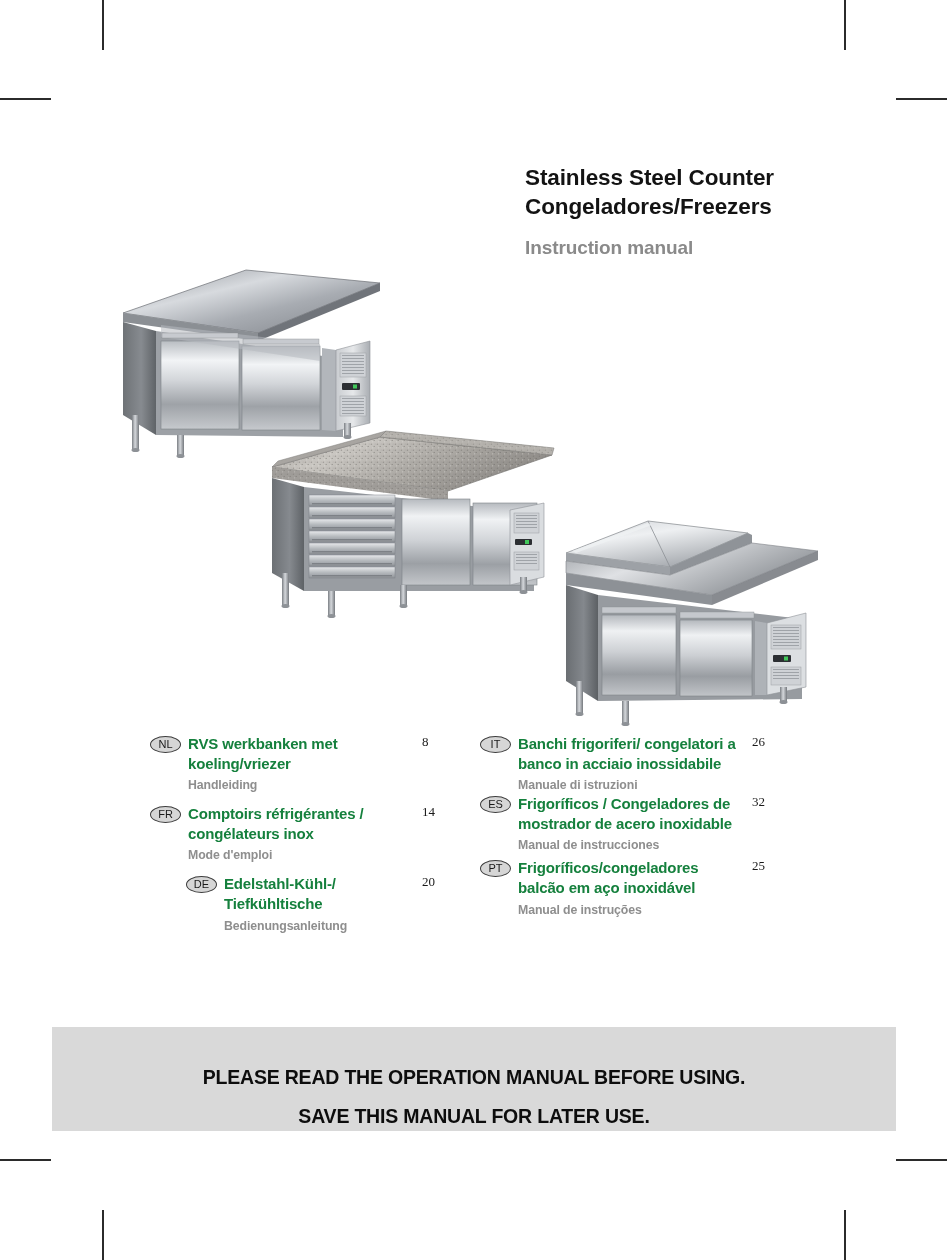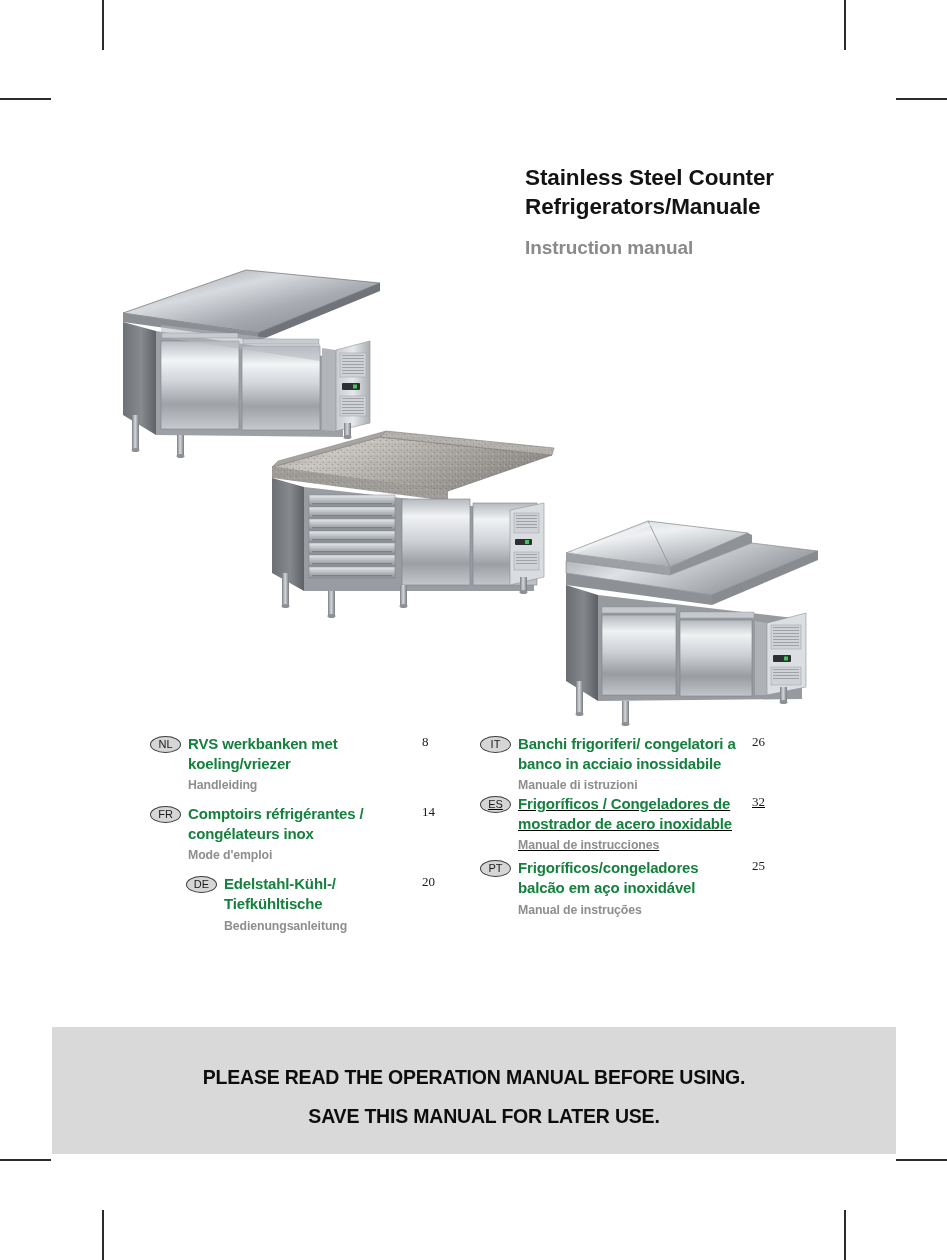--- a/index.html
+++ b/index.html
@@ -122,54 +122,54 @@
     color: #8e8e8e;
     letter-spacing: -0.1px;
   }
 
   
   #notice-banner {
     position: absolute;
     left: 52px;
     top: 1027px;
     width: 844px;
-    height: 127px;
+    height: 104px;
     background: #d9d9d9;
   }
   #notice-banner .notice-line {
     position: absolute;
     left: 0;
     width: 100%;
     text-align: center;
     font-size: 19.5px;
     font-weight: bold;
     color: #0d0d0d;
     letter-spacing: -0.2px;
   }
   #notice-line-1 { top: 39px; }
-  #notice-line-2 { top: 78px; margin-left: 10px; }
+  #notice-line-2 { top: 78px; }
 </style>
 </head>
 <body>
 
 <div id="page">
 
   <div class="crop v" style="left:102px; top:0px; height:50px;"></div>
   <div class="crop v" style="left:844px; top:0px; height:50px;"></div>
   <div class="crop h" style="left:0px; top:98px; width:51px;"></div>
   <div class="crop h" style="left:896px; top:98px; width:51px;"></div>
   <div class="crop h" style="left:0px; top:1159px; width:51px;"></div>
   <div class="crop h" style="left:896px; top:1159px; width:51px;"></div>
   <div class="crop v" style="left:102px; top:1210px; height:50px;"></div>
   <div class="crop v" style="left:844px; top:1210px; height:50px;"></div>
 
   <div id="title-block">
     <div id="main-title">
       <span class="ln">Stainless Steel Counter</span>
-      <span class="ln">Refrigerators/Manuale</span>
+      <span class="ln">Congeladores/Freezers</span>
     </div>
     <div id="subtitle">Instruction manual</div>
   </div>
 
   <div class="product" style="left:118px; top:265px;">
     <svg width="265" height="195" viewBox="0 0 265 195">
       <defs>
         <linearGradient id="topA" x1="0" y1="0" x2="1" y2="1">
           <stop offset="0%" stop-color="#8c9096"></stop>
           <stop offset="35%" stop-color="#d7dade"></stop>
@@ -472,21 +472,21 @@
 
       <div class="lang-entry">
         <div class="lang-head">
           <span class="badge">IT</span>
           <span class="lang-title">Banchi frigoriferi/ congelatori a banco in acciaio inossidabile</span>
           <span class="page-num">26</span>
         </div>
         <div class="lang-sub">Manuale di istruzioni</div>
       </div>
 
-      <div class="lang-entry" style="text-decoration:underline;">
+      <div class="lang-entry" style="">
         <div class="lang-head">
           <span class="badge">ES</span>
           <span class="lang-title">Frigoríficos / Congeladores de mostrador de acero inoxidable</span>
           <span class="page-num">32</span>
         </div>
         <div class="lang-sub">Manual de instrucciones</div>
       </div>
 
       <div class="lang-entry" style="margin-top:6px;">
         <div class="lang-head">

